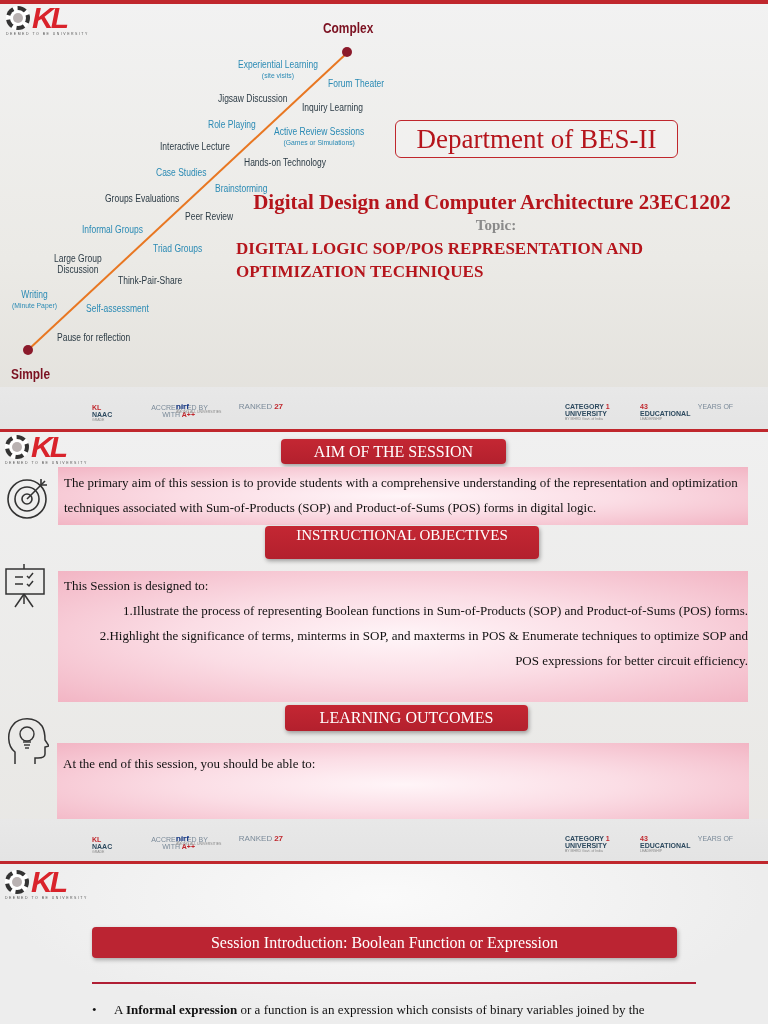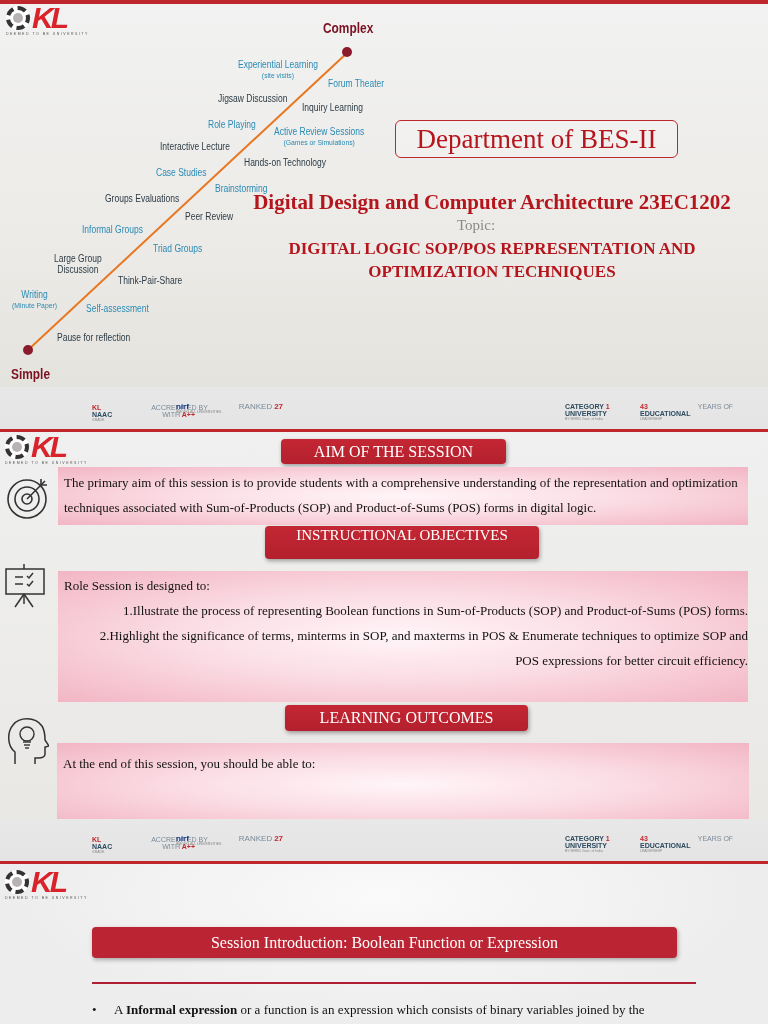--- a/index.html
+++ b/index.html
@@ -14,22 +14,22 @@
   .logo .kl { font-family:"Liberation Sans", sans-serif; font-weight:bold; font-size:30px; color:#d9232b; letter-spacing:-3px; font-style:italic; line-height:26px; margin-left:2px; }
   .logo .sub { position:absolute; left:0; top:27px; font-family:"Liberation Sans", sans-serif; font-size:3.5px; color:#555; letter-spacing:1.5px; white-space:nowrap; }
   .diag-svg { position:absolute; left:0; top:0; }
   .lbl { position:absolute; font-family:"Liberation Sans", sans-serif; font-size:10px; white-space:nowrap; transform:scaleX(0.85); transform-origin:left top; line-height:11px; text-align:center; }
   .lbl.teal { color:#2a8ab4; }
   .lbl.dark { color:#2c3b45; }
   .lbl small { font-size:8px; display:block; }
   .end-lbl { position:absolute; font-family:"Liberation Sans", sans-serif; font-weight:bold; font-size:14px; color:#7b1020; transform:scaleX(0.85); transform-origin:left top; }
   .dept-box { position:absolute; left:395px; top:120px; width:283px; height:38px; border:1px solid #c0272d; border-radius:6px; color:#b5151c; font-size:27px; text-align:center; line-height:36px; background:rgba(255,255,255,0.2); }
   .course-title { position:absolute; left:236px; top:190px; width:512px; text-align:center; color:#b5151c; font-weight:bold; font-size:21px; }
-  .topic-label { position:absolute; left:220px; top:217px; width:512px; text-align:center; color:#8a8a8a; font-weight:normal; font-size:15px; }
-  .topic-text { position:absolute; left:236px; top:237px; width:512px; text-align:center; color:#b5151c; font-weight:bold; font-size:17px; line-height:23px; }
+  .topic-label { position:absolute; left:240px; top:217px; width:512px; text-align:center; color:#8a8a8a; font-weight:bold; font-size:15px; }
+  .topic-text { position:absolute; left:236px; top:237px; width:512px; text-align:left; color:#b5151c; font-weight:bold; font-size:17px; line-height:23px; }
   .session-badge { position:absolute; left:448px; top:348px; width:140px; height:29px; background:#c4161c; color:#fff; border-radius:7px; font-size:17px; text-align:center; line-height:29px; box-shadow:1px 2px 4px rgba(0,0,0,0.3); }
   .footer { position:absolute; left:0; width:768px; height:45px; background:linear-gradient(180deg,#e8e8e8,#e4e4e4); border-bottom:3px solid #c0272d; }
   .footer .f { position:absolute; font-family:"Liberation Sans", sans-serif; font-size:7px; font-weight:bold; color:#2d4a5f; line-height:7px; }
   .footer .f .r { color:#c0272d; }
   .footer .f .tiny { font-size:3.5px; color:#888; font-weight:normal; display:block; line-height:5px; }
   .footer .f .thin { font-weight:normal; color:#7a8a99;padding-left:48px; }
   .nirf { display:inline-block; font-size:8px; color:#1a3b8a; font-weight:bold; }
   
   #s2 { top:432px; height:432px; background:linear-gradient(180deg,#f0f0f0,#e8e7e4); }
   .red-head { position:absolute; background:linear-gradient(180deg,#c42733,#b3202d); color:#fff; text-align:center; border-radius:4px; box-shadow:1px 2px 4px rgba(0,0,0,0.35); font-size:16px; }
@@ -140,21 +140,21 @@
     <rect x="3" y="7" width="38" height="25" fill="none" stroke="#333" stroke-width="1.5"></rect>
     <line x1="12" y1="15" x2="20" y2="15" stroke="#333" stroke-width="1.5"></line>
     <line x1="12" y1="22" x2="20" y2="22" stroke="#333" stroke-width="1.5"></line>
     <path d="M24 14 L26 16 L30 11" fill="none" stroke="#333" stroke-width="1.5"></path>
     <path d="M24 22 L26 24 L30 19" fill="none" stroke="#333" stroke-width="1.5"></path>
     <line x1="21" y1="32" x2="12" y2="45" stroke="#333" stroke-width="1.5"></line>
     <line x1="21" y1="32" x2="30" y2="45" stroke="#333" stroke-width="1.5"></line>
     <line x1="21" y1="32" x2="21" y2="42" stroke="#333" stroke-width="1.5"></line>
   </svg>
   <div class="pink-box" style="left:58px; top:139px; width:690px; height:131px; padding-top:2px;">
-    <div>Role Session is designed to:</div>
+    <div>This Session is designed to:</div>
     <ol>
       <li><span class="n">1.</span><span>Illustrate the process of representing Boolean functions in Sum-of-Products (SOP) and Product-of-Sums (POS) forms.</span></li>
       <li><span class="n">2.</span><span>Highlight the significance of terms, minterms in SOP, and maxterms in POS &amp; Enumerate techniques to optimize SOP and POS expressions for better circuit efficiency.</span></li>
     </ol>
   </div>
 
   <div class="red-head" style="left:285px; top:273px; width:243px; height:26px; line-height:26px;">LEARNING OUTCOMES</div>
 
   <svg class="icon" style="left:5px; top:282px;" width="44" height="52" viewBox="0 0 44 52">
     <path d="M10 50 L10 38 C2 32 2 18 8 11 C14 3 30 2 37 12 C40 17 40 22 40 26 L44 32 L40 33 L40 40 C40 43 37 44 33 44 L30 44 L30 50" fill="none" stroke="#333" stroke-width="1.5"></path>

